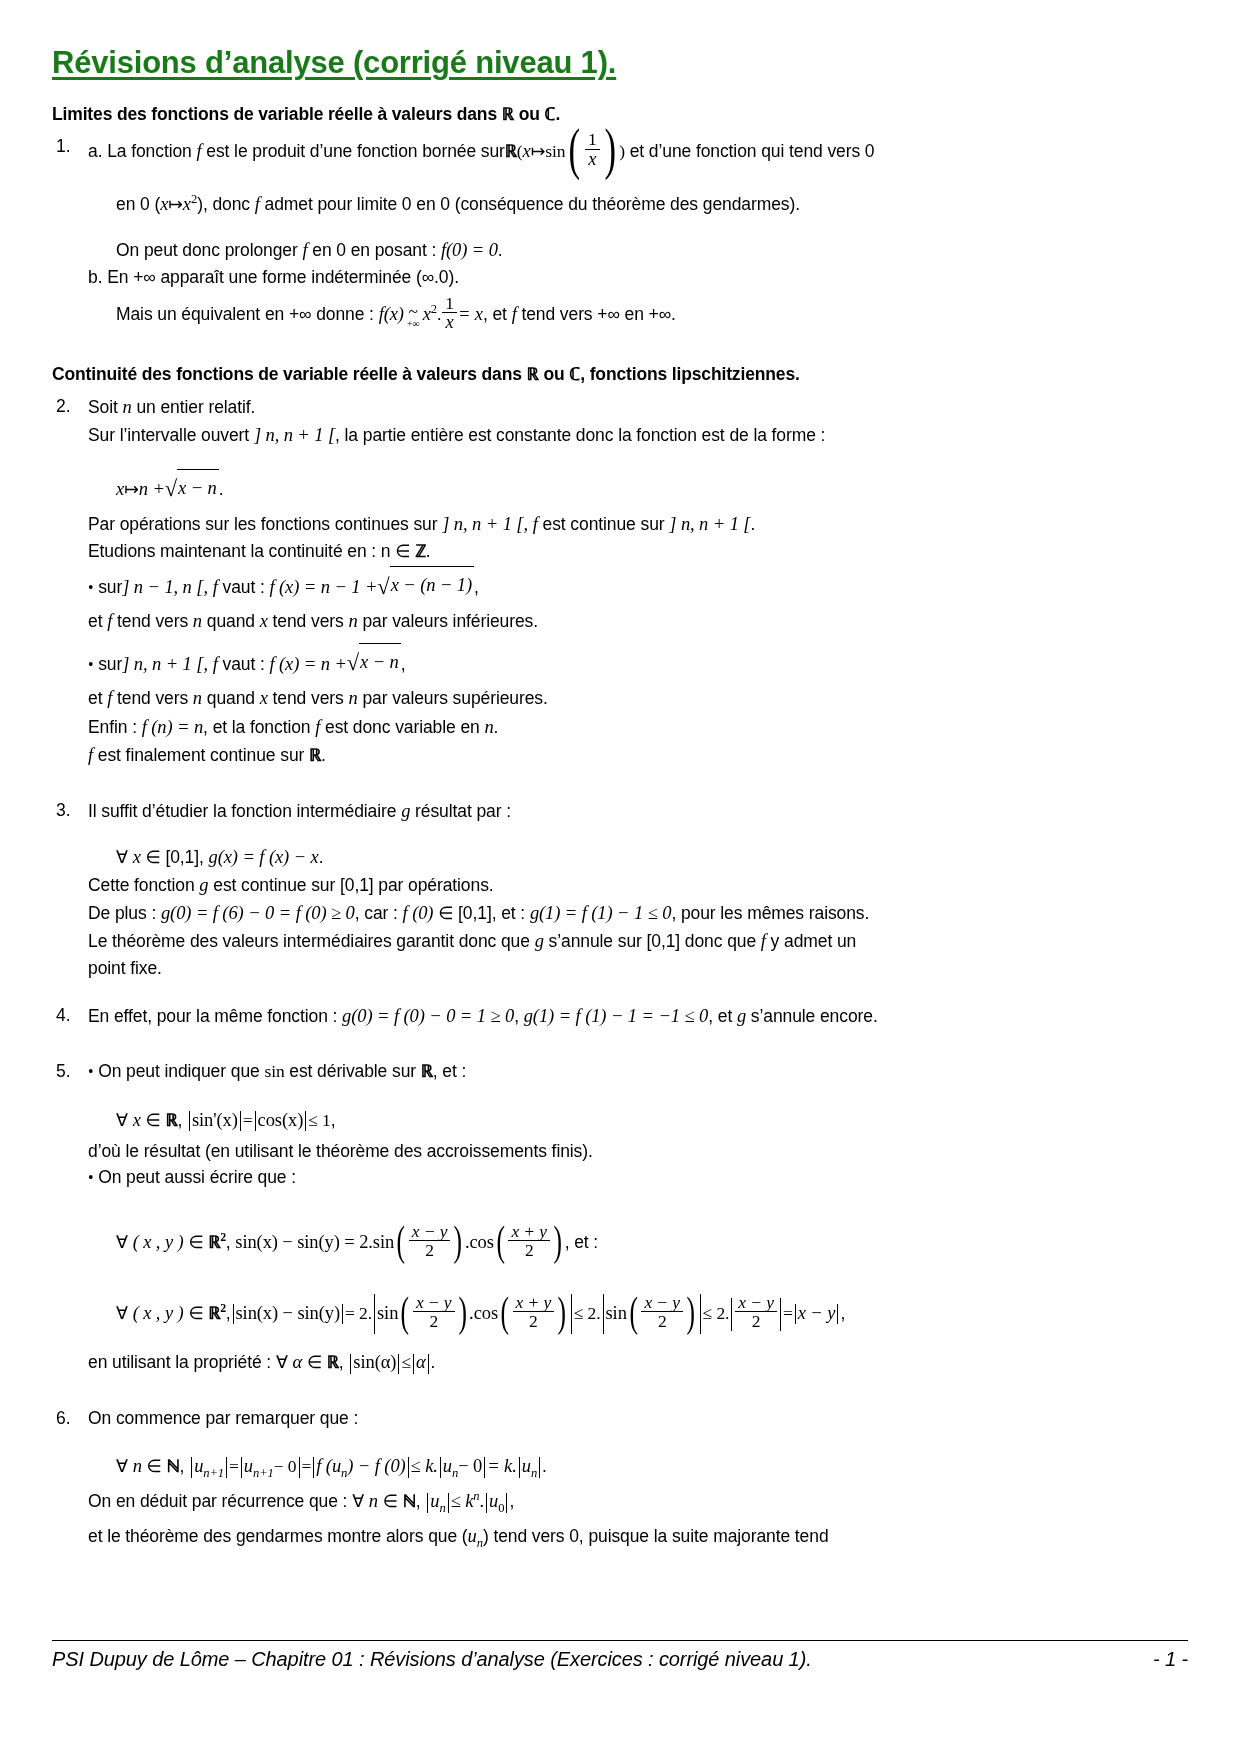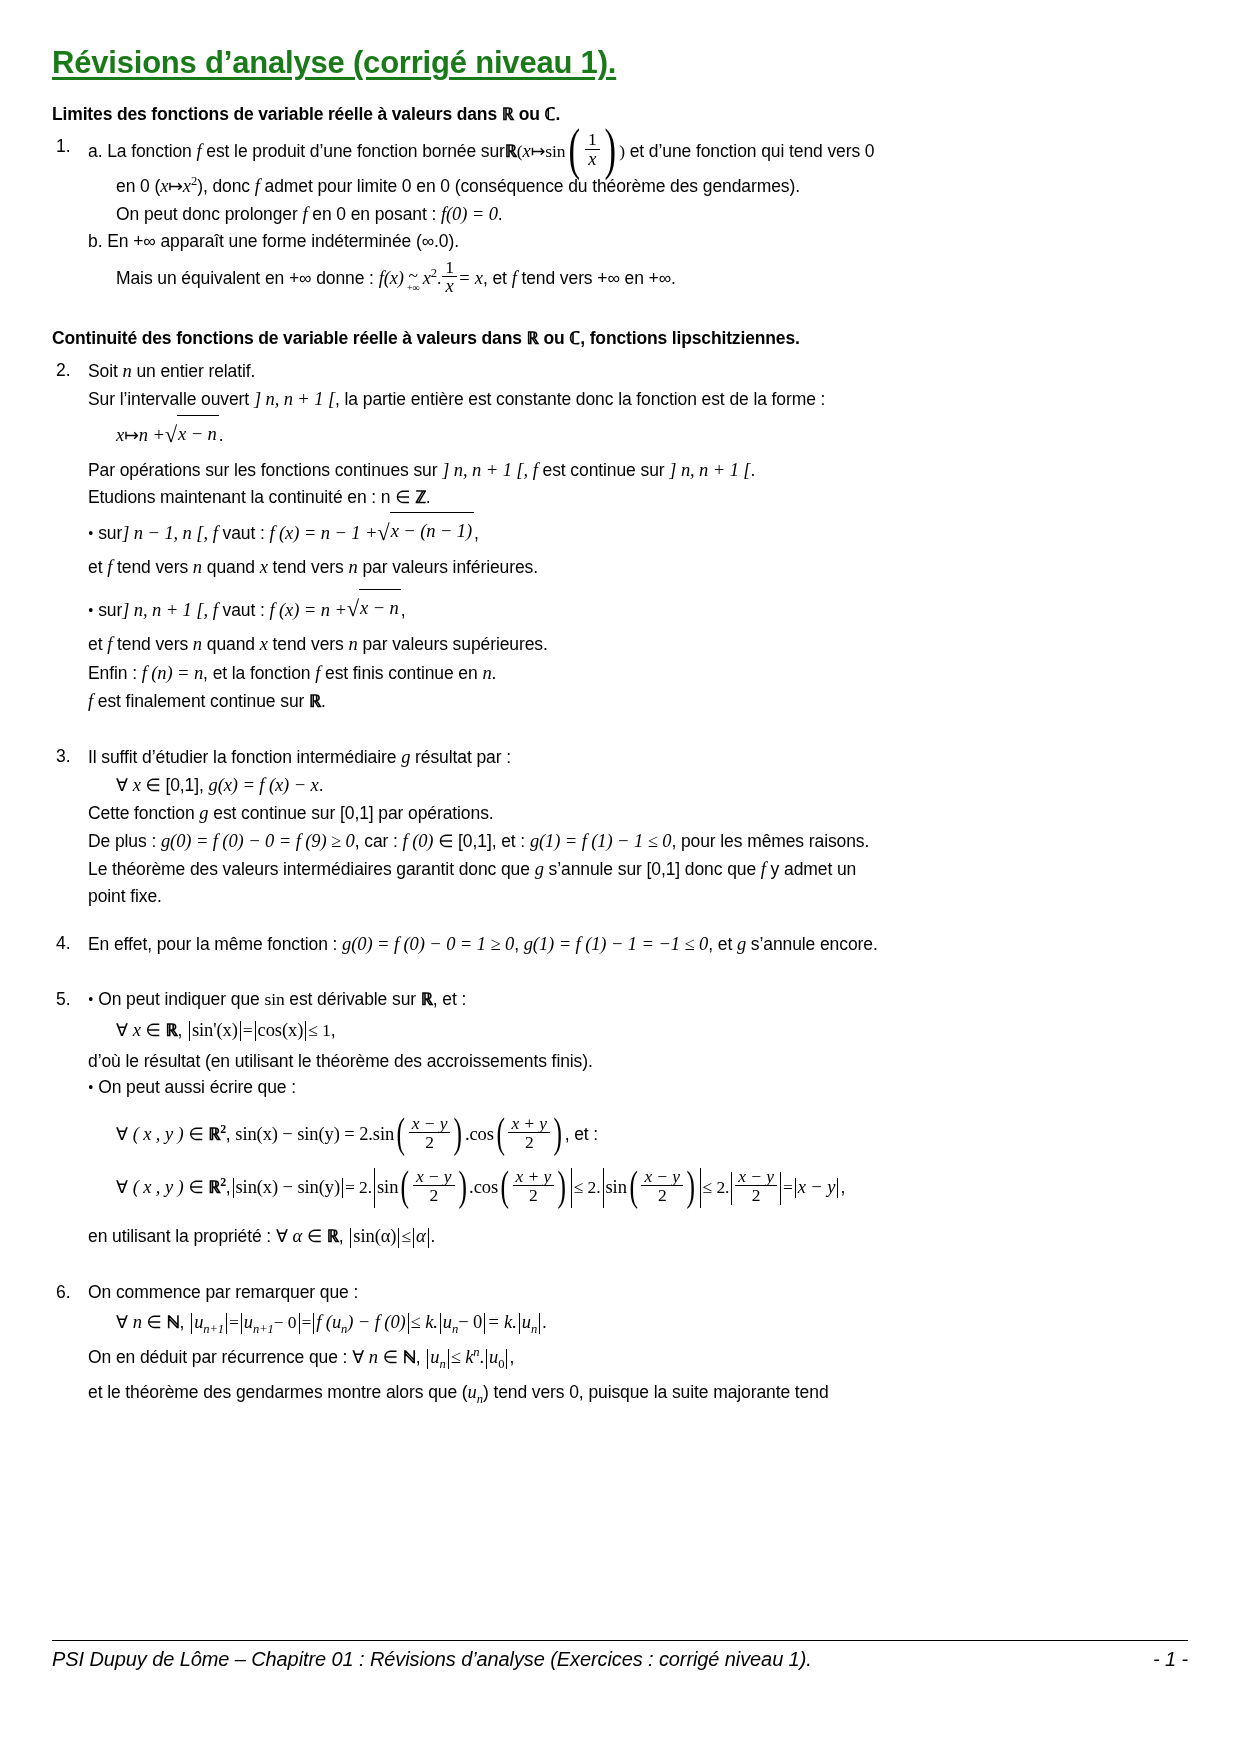--- a/index.html
+++ b/index.html
@@ -59,21 +59,21 @@
     line-height: 1.5;
     letter-spacing: -0.1px;
   }
   .item-num {
     position: absolute;
     left: 4px;
     top: 0;
   }
   .line { margin: 0; padding: 0; line-height: 1.52; }
   .line.tall { line-height: 1.9; }
-  .indent { padding-left: 28px; }
+  .indent { padding-left: 28px; margin-top: 18px; }
   .gap-sm { height: 8px; }
   .gap-md { height: 20px; }
   .gap-lg { height: 28px; }
 
   
   .m {
     font-family: "Liberation Serif", serif;
     font-style: italic;
     font-size: 18.5px;
     white-space: nowrap;
@@ -327,21 +327,21 @@
         <span class="m">x</span>
         <span>tend vers</span>
         <span class="m">n</span>
         <span>par valeurs supérieures.</span>
       </div>
 
       <div class="line">
         <span>Enfin :</span>
         <span class="m">f (n) = n</span><span>, et la fonction</span>
         <span class="m">f</span>
-        <span>est finis continue en</span>
+        <span>est donc variable en</span>
         <span class="m">n</span><span>.</span>
       </div>
 
       <div class="line">
         <span class="m">f</span>
         <span>est finalement continue sur</span>
         <span class="bbs">ℝ</span><span>.</span>
       </div>
     </div>
 
@@ -365,21 +365,21 @@
       </div>
 
       <div class="line">
         <span>Cette fonction</span>
         <span class="m">g</span>
         <span>est continue sur [0,1] par opérations.</span>
       </div>
 
       <div class="line">
         <span>De plus :</span>
-        <span class="m">g(0) = f (0) − 0 = f (9) ≥ 0</span><span>, car :</span>
+        <span class="m">g(0) = f (6) − 0 = f (0) ≥ 0</span><span>, car :</span>
         <span class="m">f (0)</span>
         <span class="mr">∈</span>
         <span>[0,1], et :</span>
         <span class="m">g(1) = f (1) − 1 ≤ 0</span><span>, pour les mêmes raisons.</span>
       </div>
 
       <div class="line">
         <span>Le théorème des valeurs intermédiaires garantit donc que</span>
         <span class="m">g</span>
         <span>s’annule sur [0,1] donc que</span>

